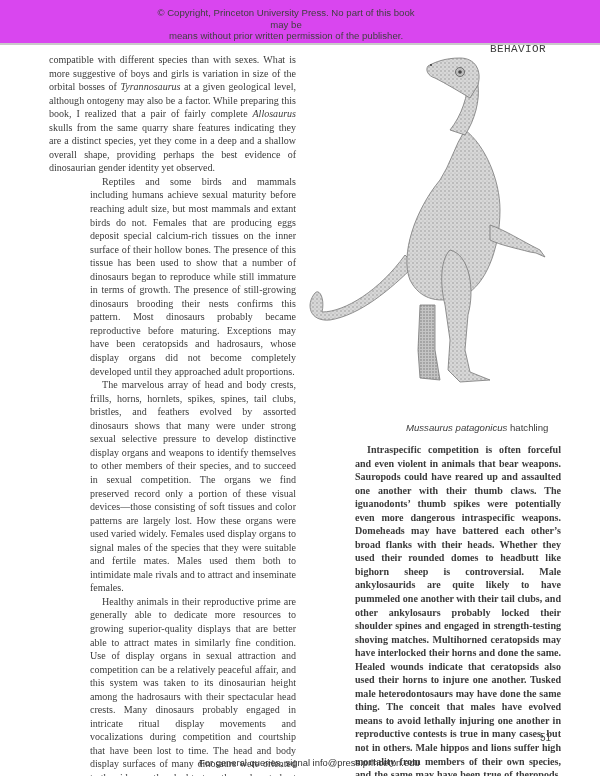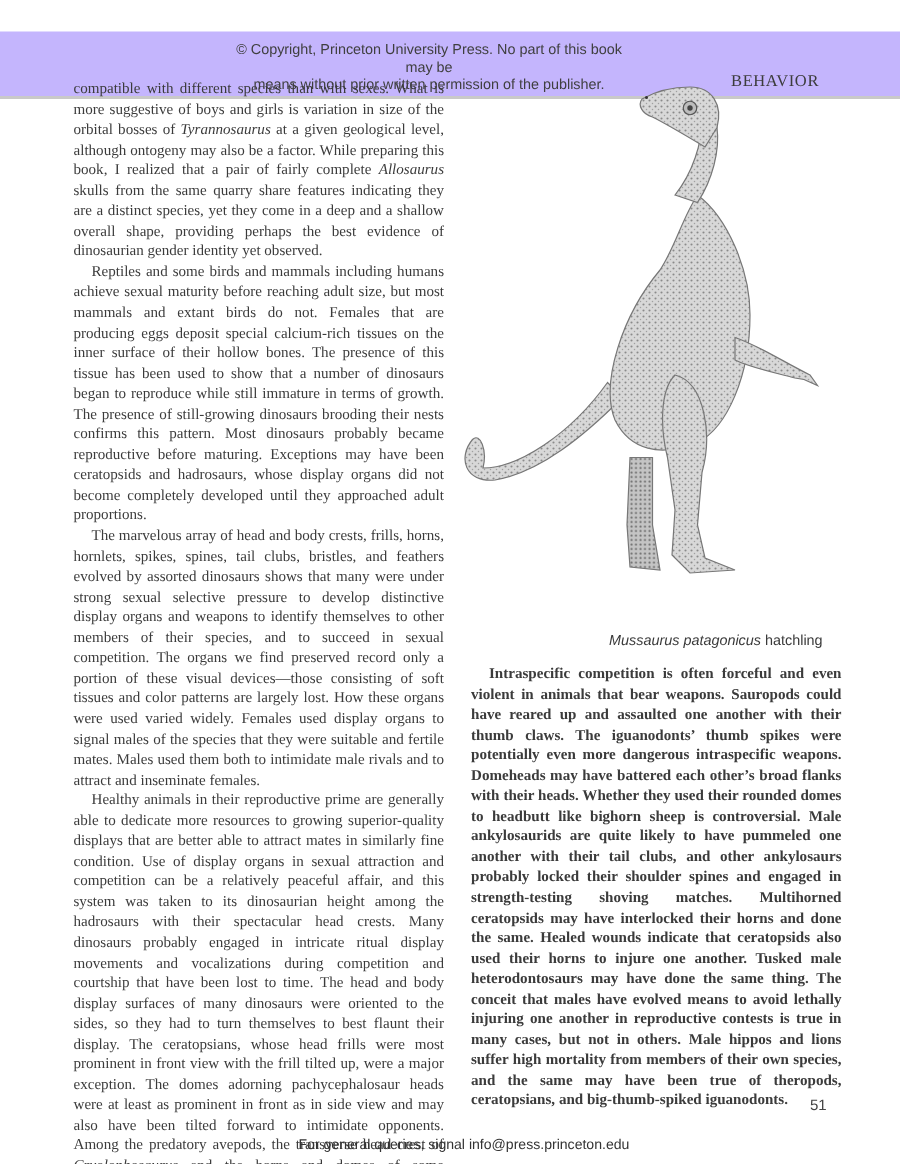--- a/index.html
+++ b/index.html
@@ -1,41 +1,41 @@
 <!DOCTYPE html>
 <html><head>
   <meta charset="utf-8">
   <style>
     * { margin: 0; padding: 0; box-sizing: border-box; }
     html, body { width: 600px; height: 776px; background: #ffffff; overflow: hidden; }
     body { position: relative; font-family: "Liberation Serif", "DejaVu Serif", serif; color: #3a3a3a; }
 
     .header-bar {
       position: absolute; left: 0; top: 0; width: 600px; height: 45px;
-      background: #c4b5fd; border-bottom: 2px solid #c9c9c9; margin-top: 21px;
+      background: #d946ef; border-bottom: 2px solid #c9c9c9;
     }
     .copyright {
       position: absolute; left: 156px; top: 7px; width: 260px;
       font-family: "Liberation Sans", sans-serif; font-size: 9.6px; line-height: 11.5px;
       color: #3f3f3f; text-align: center;
     }
     .running-head {
-      position: absolute; right: 54px; top: 27px;
-      font-family: Liberation Serif, serif; font-size: 11px; letter-spacing: 0.4px;
+      position: absolute; right: 54px; top: 43px;
+      font-family: Liberation Mono, monospace; font-size: 11px; letter-spacing: 0.4px;
       color: #3c3c3c;
     }
 
     .col {
       position: absolute; width: 247px;
       font-size: 10.05px; line-height: 13.55px; text-align: justify; color: #3b3b3b;
     }
     .col-left { left: 49px; top: 53px; }
     .col-right { left: 314px; top: 443px; font-weight: bold; }
     .col p { text-indent: 0; }
-    .col p.indent { text-indent: 12px; }
+    .col p.indent { text-indent: 12px; margin-left: 41px; }
     em { font-style: italic; }
 
     .figure {
       position: absolute; left: 300px; top: 50px; width: 260px; height: 360px;
     }
     .caption {
       position: absolute; left: 406px; top: 422px;
       font-family: "Liberation Sans", sans-serif; font-size: 9.6px; color: #3a3a3a;
     }
     .page-number {

